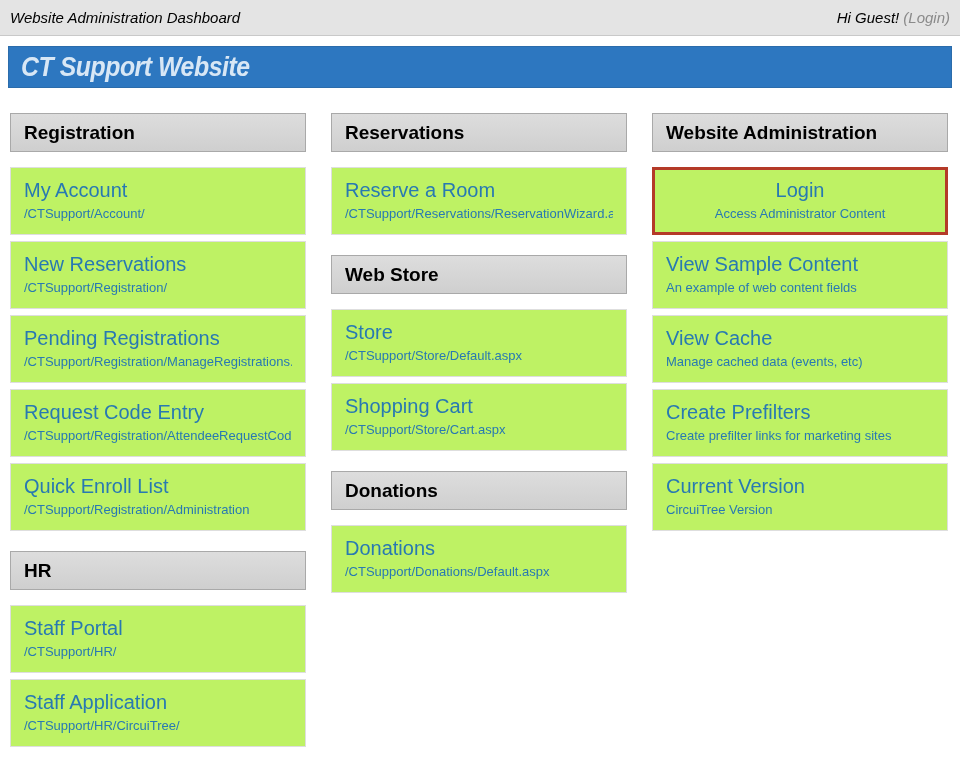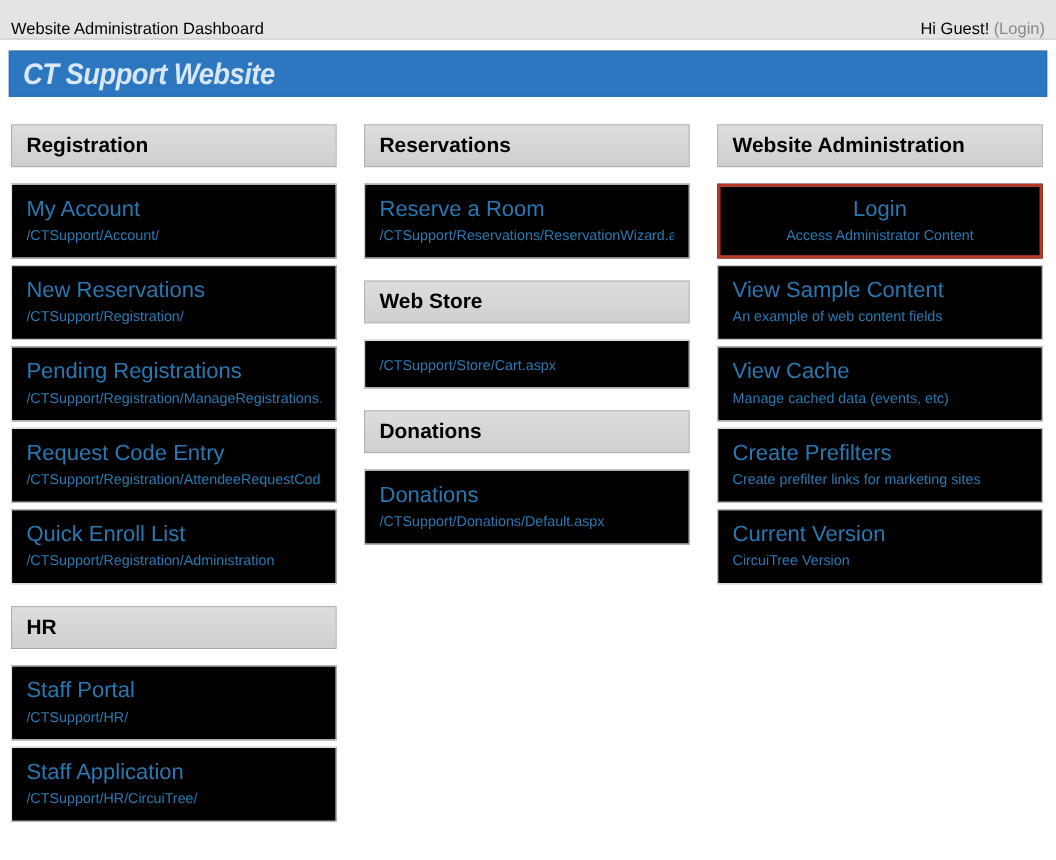--- a/index.html
+++ b/index.html
@@ -17,22 +17,22 @@
   *{box-sizing:border-box;}
   html,body{margin:0;padding:0;}
   body{
     width:960px;height:782px;background:#ffffff;
     font-family:"Liberation Sans","DejaVu Sans",sans-serif;
     overflow:hidden;
   }
   .topbar{
     height:36px;background:var(--topbar-bg);
     border-bottom:1px solid #c9c9c9;
-    display:flex;align-items:flex-end;justify-content:space-between;
-    padding:0 10px;font-size:15px;color:#000;
+    display:flex;align-items:center;justify-content:space-between;
+    padding:0 10px;font-size:15px;color:#000;font-style:italic;
   }
   .topbar .right{display:flex;align-items:center;gap:4px;}
   .topbar a{color:#8a8a8a;text-decoration:none;cursor:pointer;}
   .banner{
     margin:10px 8px 0 8px;height:42px;
     background:var(--banner-bg);
     border:1px solid var(--banner-border);
     display:flex;align-items:center;padding-left:12px;font-style:italic;
   }
   .banner h1{
@@ -46,21 +46,21 @@
   .column{width:296px;flex:0 0 296px;display:flex;flex-direction:column;}
   .section-header{
     background:linear-gradient(var(--header-top),var(--header-bottom));
     border:1px solid var(--header-border);
     height:39px;line-height:37px;padding:0 13px;
     font-size:19px;font-weight:bold;color:#000;
     margin:0 0 15px 0;
   }
   .section-header:not(:first-child){margin-top:14px;}
   .card{
-    display:block;background:#000000;border:1px solid var(--card-border);
+    display:block;background:#bef264;border:1px solid var(--card-border);
     padding:10px 13px 12px 13px;margin-bottom:6px;
     text-decoration:none;cursor:pointer;overflow:hidden;
   }
   .card.highlighted{
     border:3px solid var(--highlight);
     padding:8px 11px 10px 11px;
     text-align:center;
   }
   .card-title{
     color:var(--link);font-size:20px;line-height:24px;white-space:nowrap;
@@ -119,20 +119,25 @@
       </a>
     </div>
     <div class="column">
       <div class="section-header">Reservations</div>
       <a class="card">
         <div class="card-title">Reserve a Room</div>
         <div class="card-sub">/CTSupport/Reservations/ReservationWizard.as</div>
       </a>
       <div class="section-header">Web Store</div>
       <a class="card">
+        <div class="card-title">Store</div>
+        <div class="card-sub">/CTSupport/Store/Default.aspx</div>
+      </a>
+      <a class="card">
+        <div class="card-title">Shopping Cart</div>
         <div class="card-sub">/CTSupport/Store/Cart.aspx</div>
       </a>
       <div class="section-header">Donations</div>
       <a class="card">
         <div class="card-title">Donations</div>
         <div class="card-sub">/CTSupport/Donations/Default.aspx</div>
       </a>
     </div>
     <div class="column">
       <div class="section-header">Website Administration</div>

